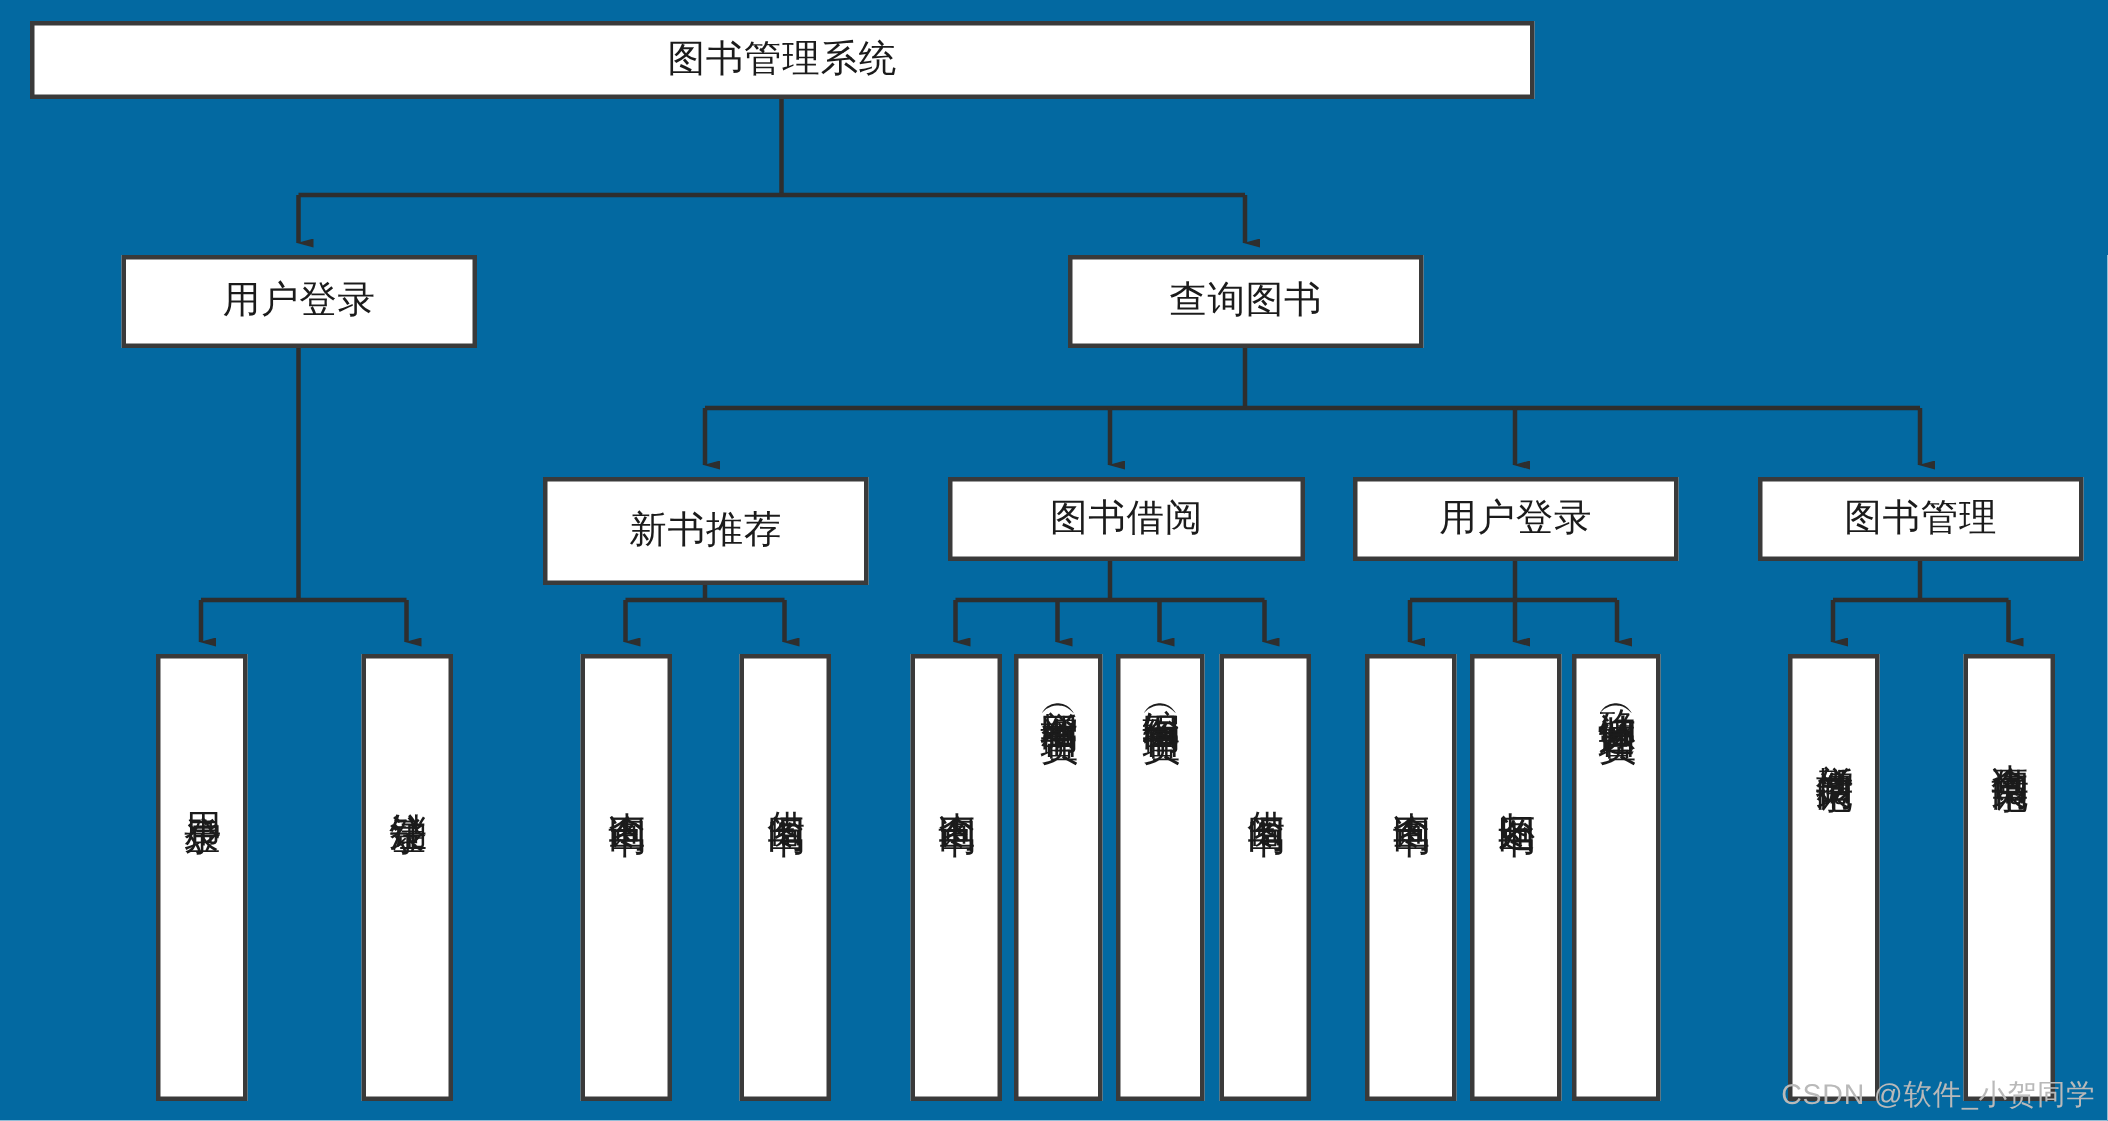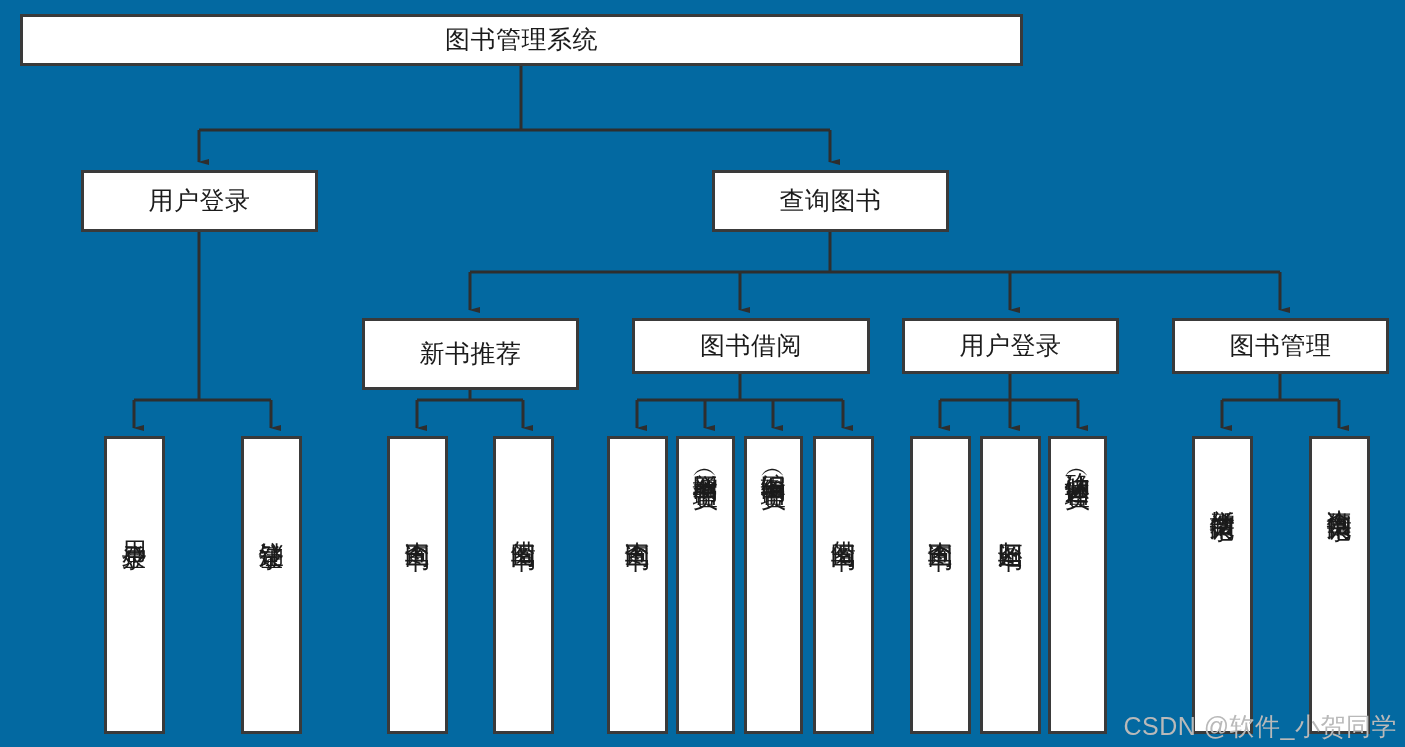--- a/index.html
+++ b/index.html
@@ -73,21 +73,21 @@
   .v-node.mid2 .node-label {
     margin-top: 40px;
   }
   .v-node.top .node-label {
     margin-top: 4px;
   }
   .watermark {
     position: absolute;
     right: 8px;
     bottom: 4px;
-    font-size: 25px;
+    font-size: 19px;
     color: #b9b9b9;
     letter-spacing: 0.5px;
     z-index: 5;
     white-space: pre;
   }
 </style>
 </head>
 <body>
 
 <div id="canvas">

